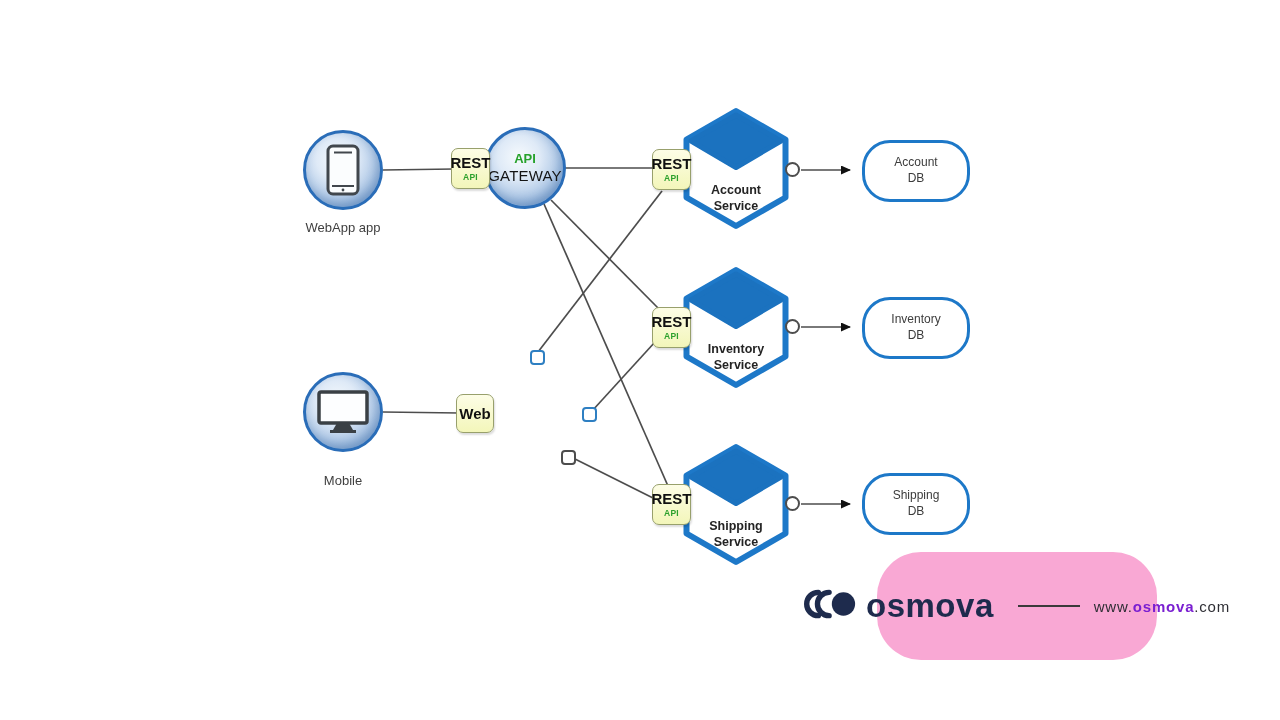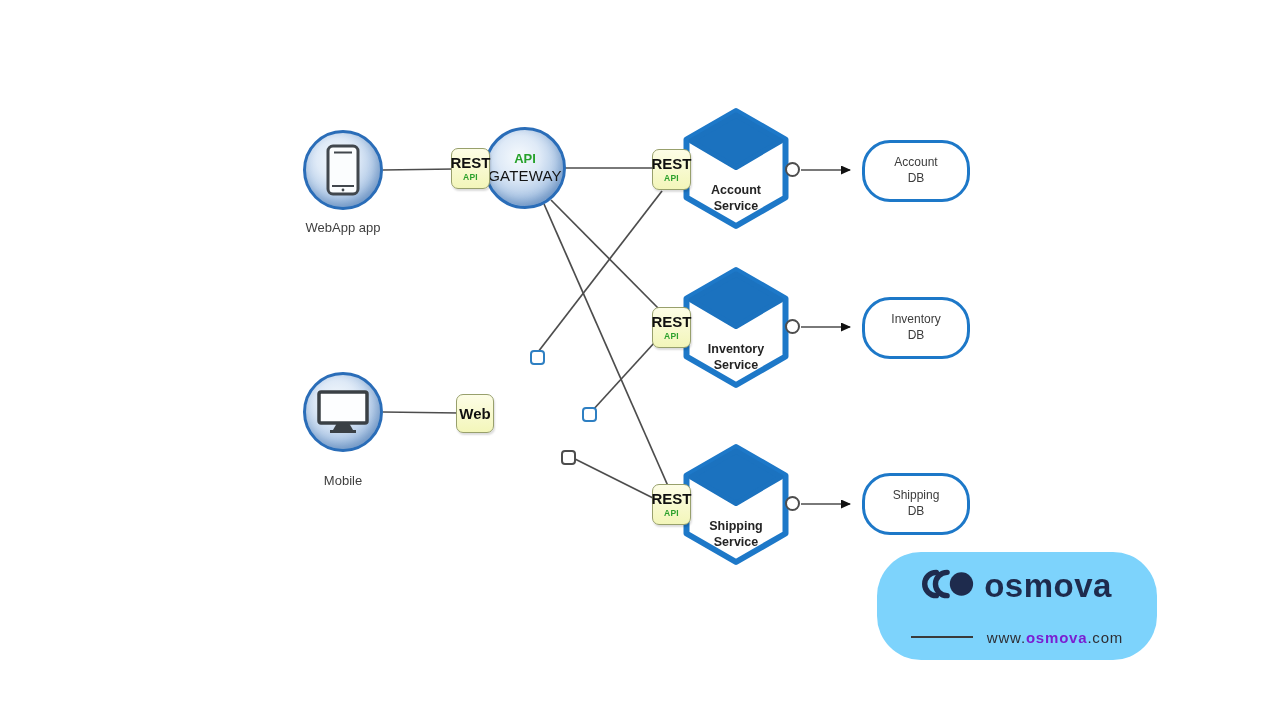--- a/index.html
+++ b/index.html
@@ -50,22 +50,22 @@
   .port{position:absolute;width:15px;height:15px;background:#fff;border:2px solid #4d4d4d;
     box-sizing:border-box;z-index:6;}
   .port-circle{border-radius:50%;}
   .port-square{border-radius:4px;}
   .port-blue{border-color:#2e7fc2;}
 
   
   .icon-wrap{display:flex;align-items:center;justify-content:center;}
 
   
-  .brand-card{position:absolute;left:877px;top:552px;width:280px;height:108px;background:#7dd3fc;
-    border-radius:44px;display:flex;flex-direction:column;align-items:center;justify-content:center;z-index:2;gap:24px;}
+  .brand-card{position:absolute;left:877px;top:552px;width:280px;height:108px;background:#f9a8d4;
+    border-radius:44px;display:flex;flex-direction:row;align-items:center;justify-content:center;z-index:2;gap:24px;}
   .brand-row1{display:flex;align-items:center;gap:10px;}
   .brand-name{font-size:33px;font-weight:bold;color:#1e2b4d;letter-spacing:.5px;}
   .brand-row2{display:flex;align-items:center;gap:14px;}
   .brand-line{width:62px;height:2px;background:#3a3a3a;}
   .brand-url{font-size:15px;color:#2e2e34;letter-spacing:.8px;}
   .brand-url .purple{color:#7a1fd1;font-weight:bold;}
 </style>
 </head>
 <body>
 

